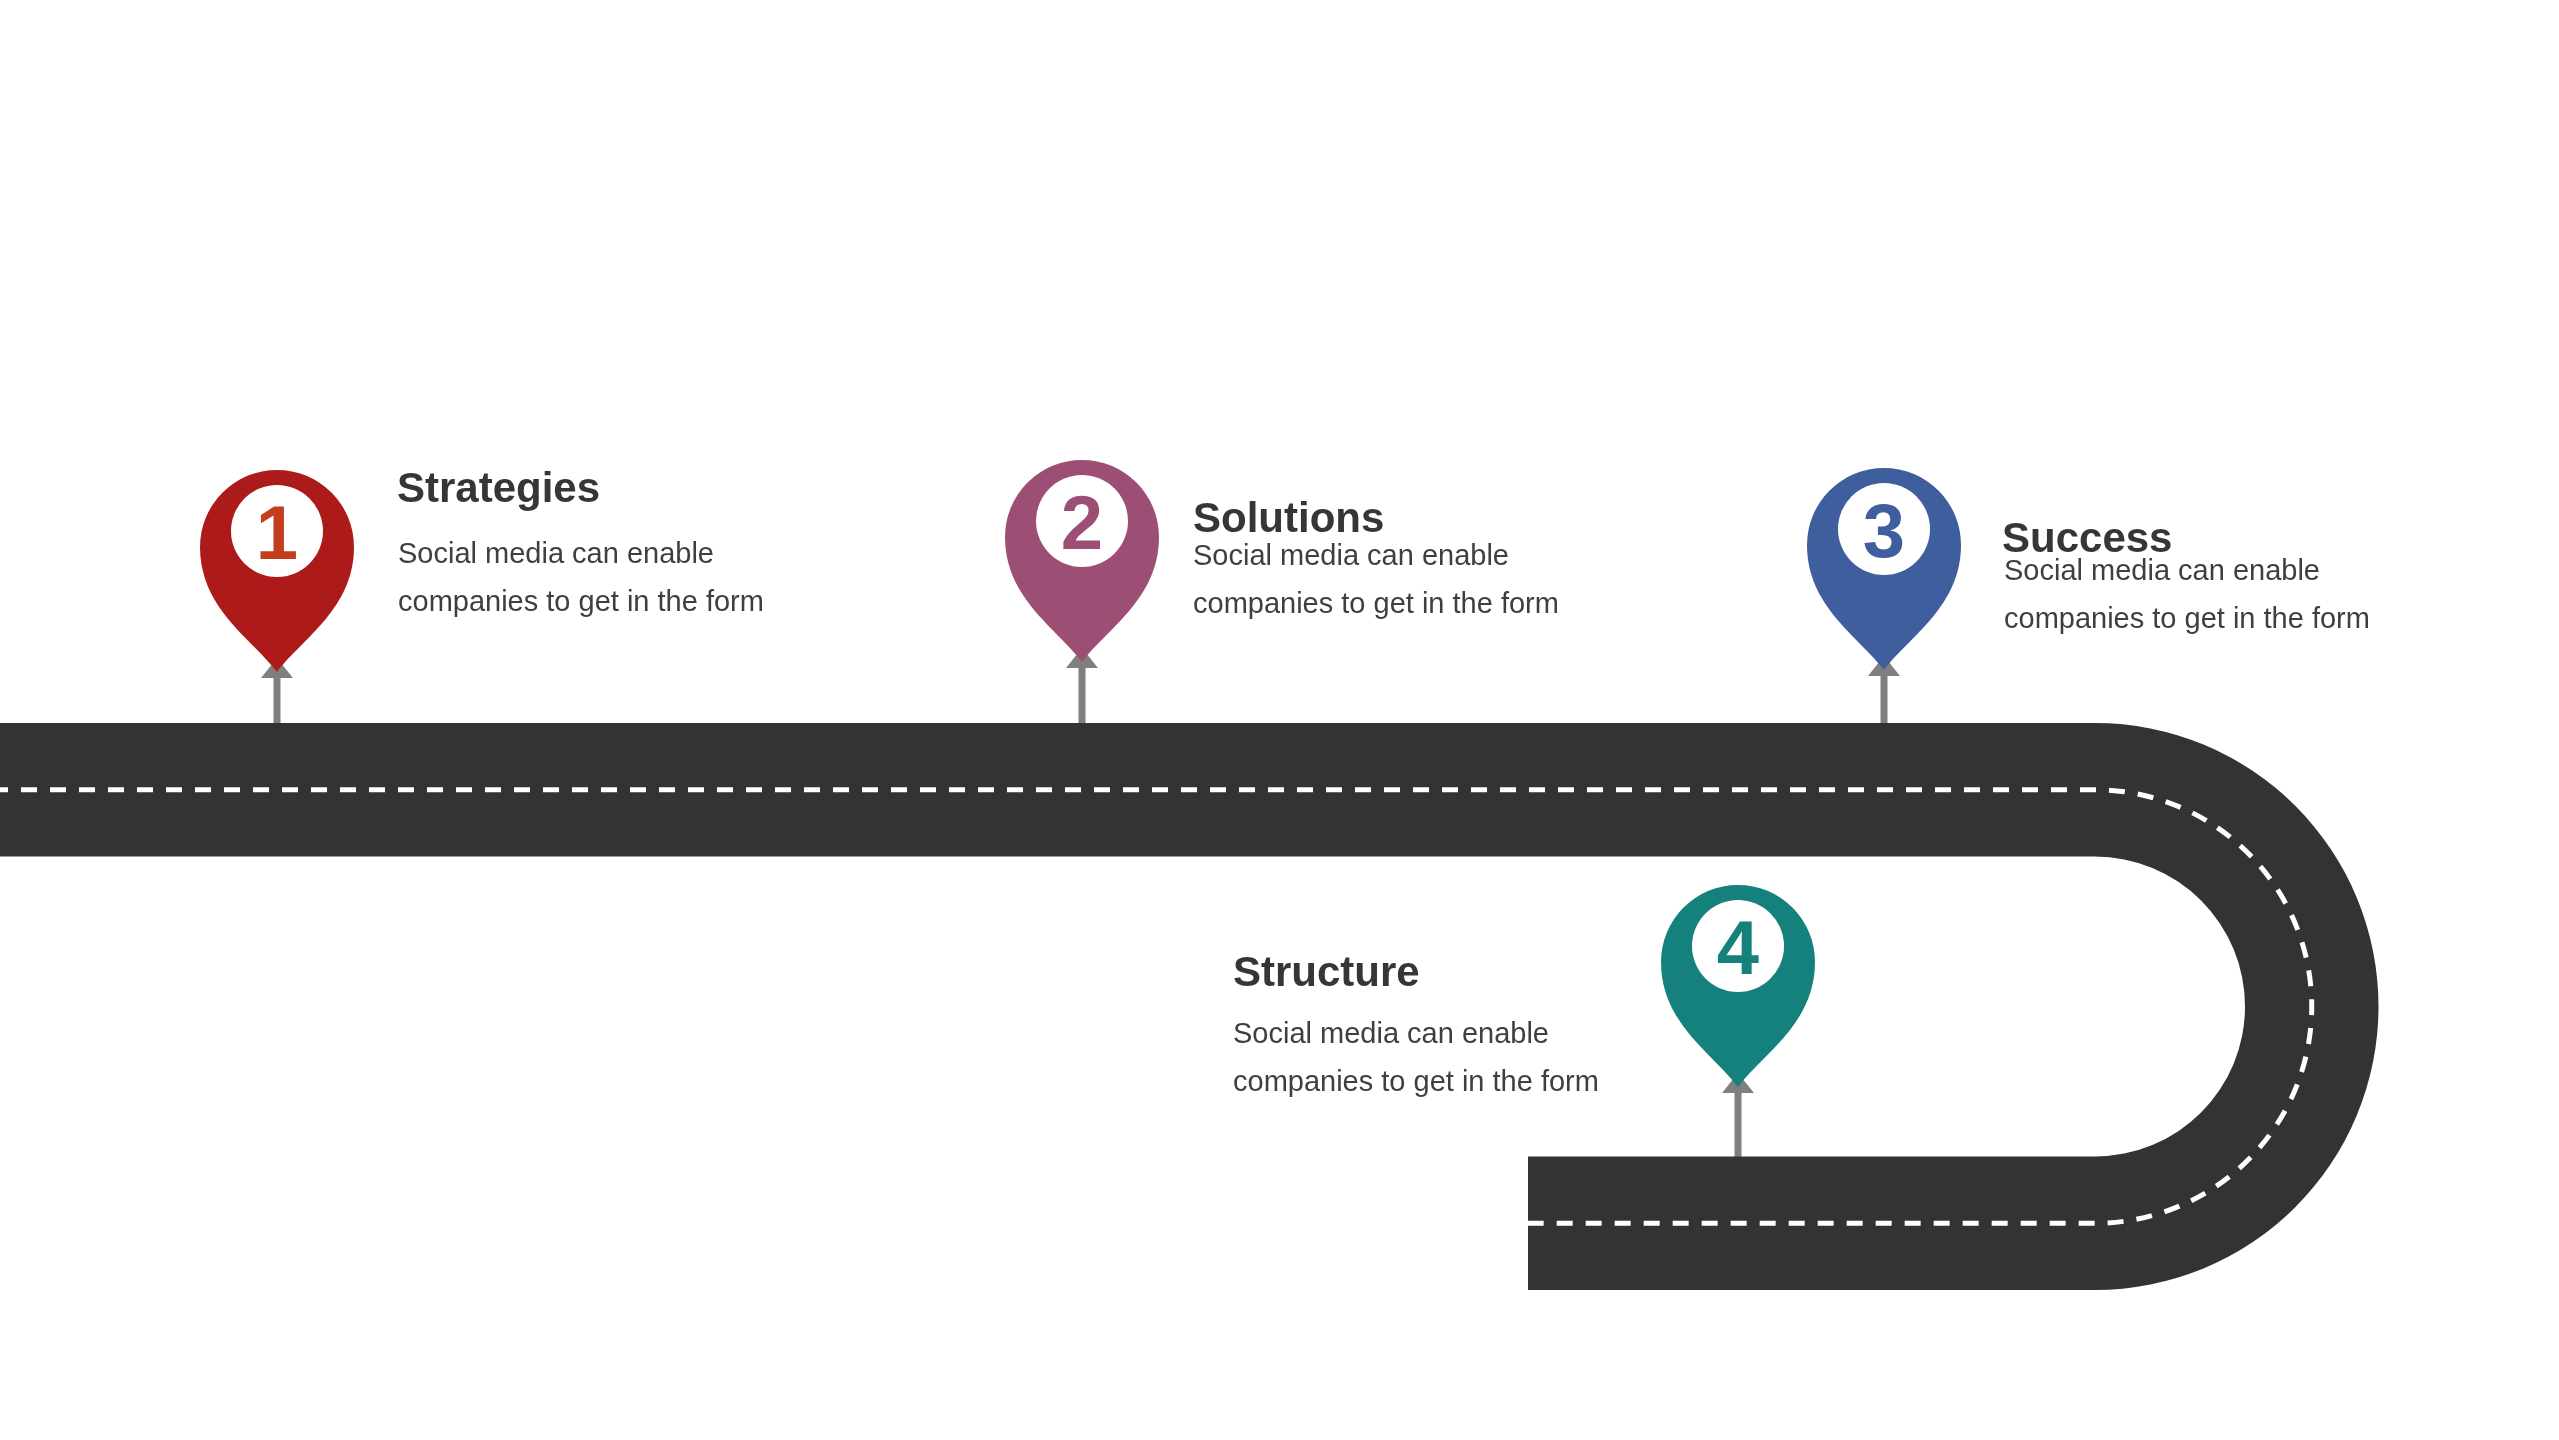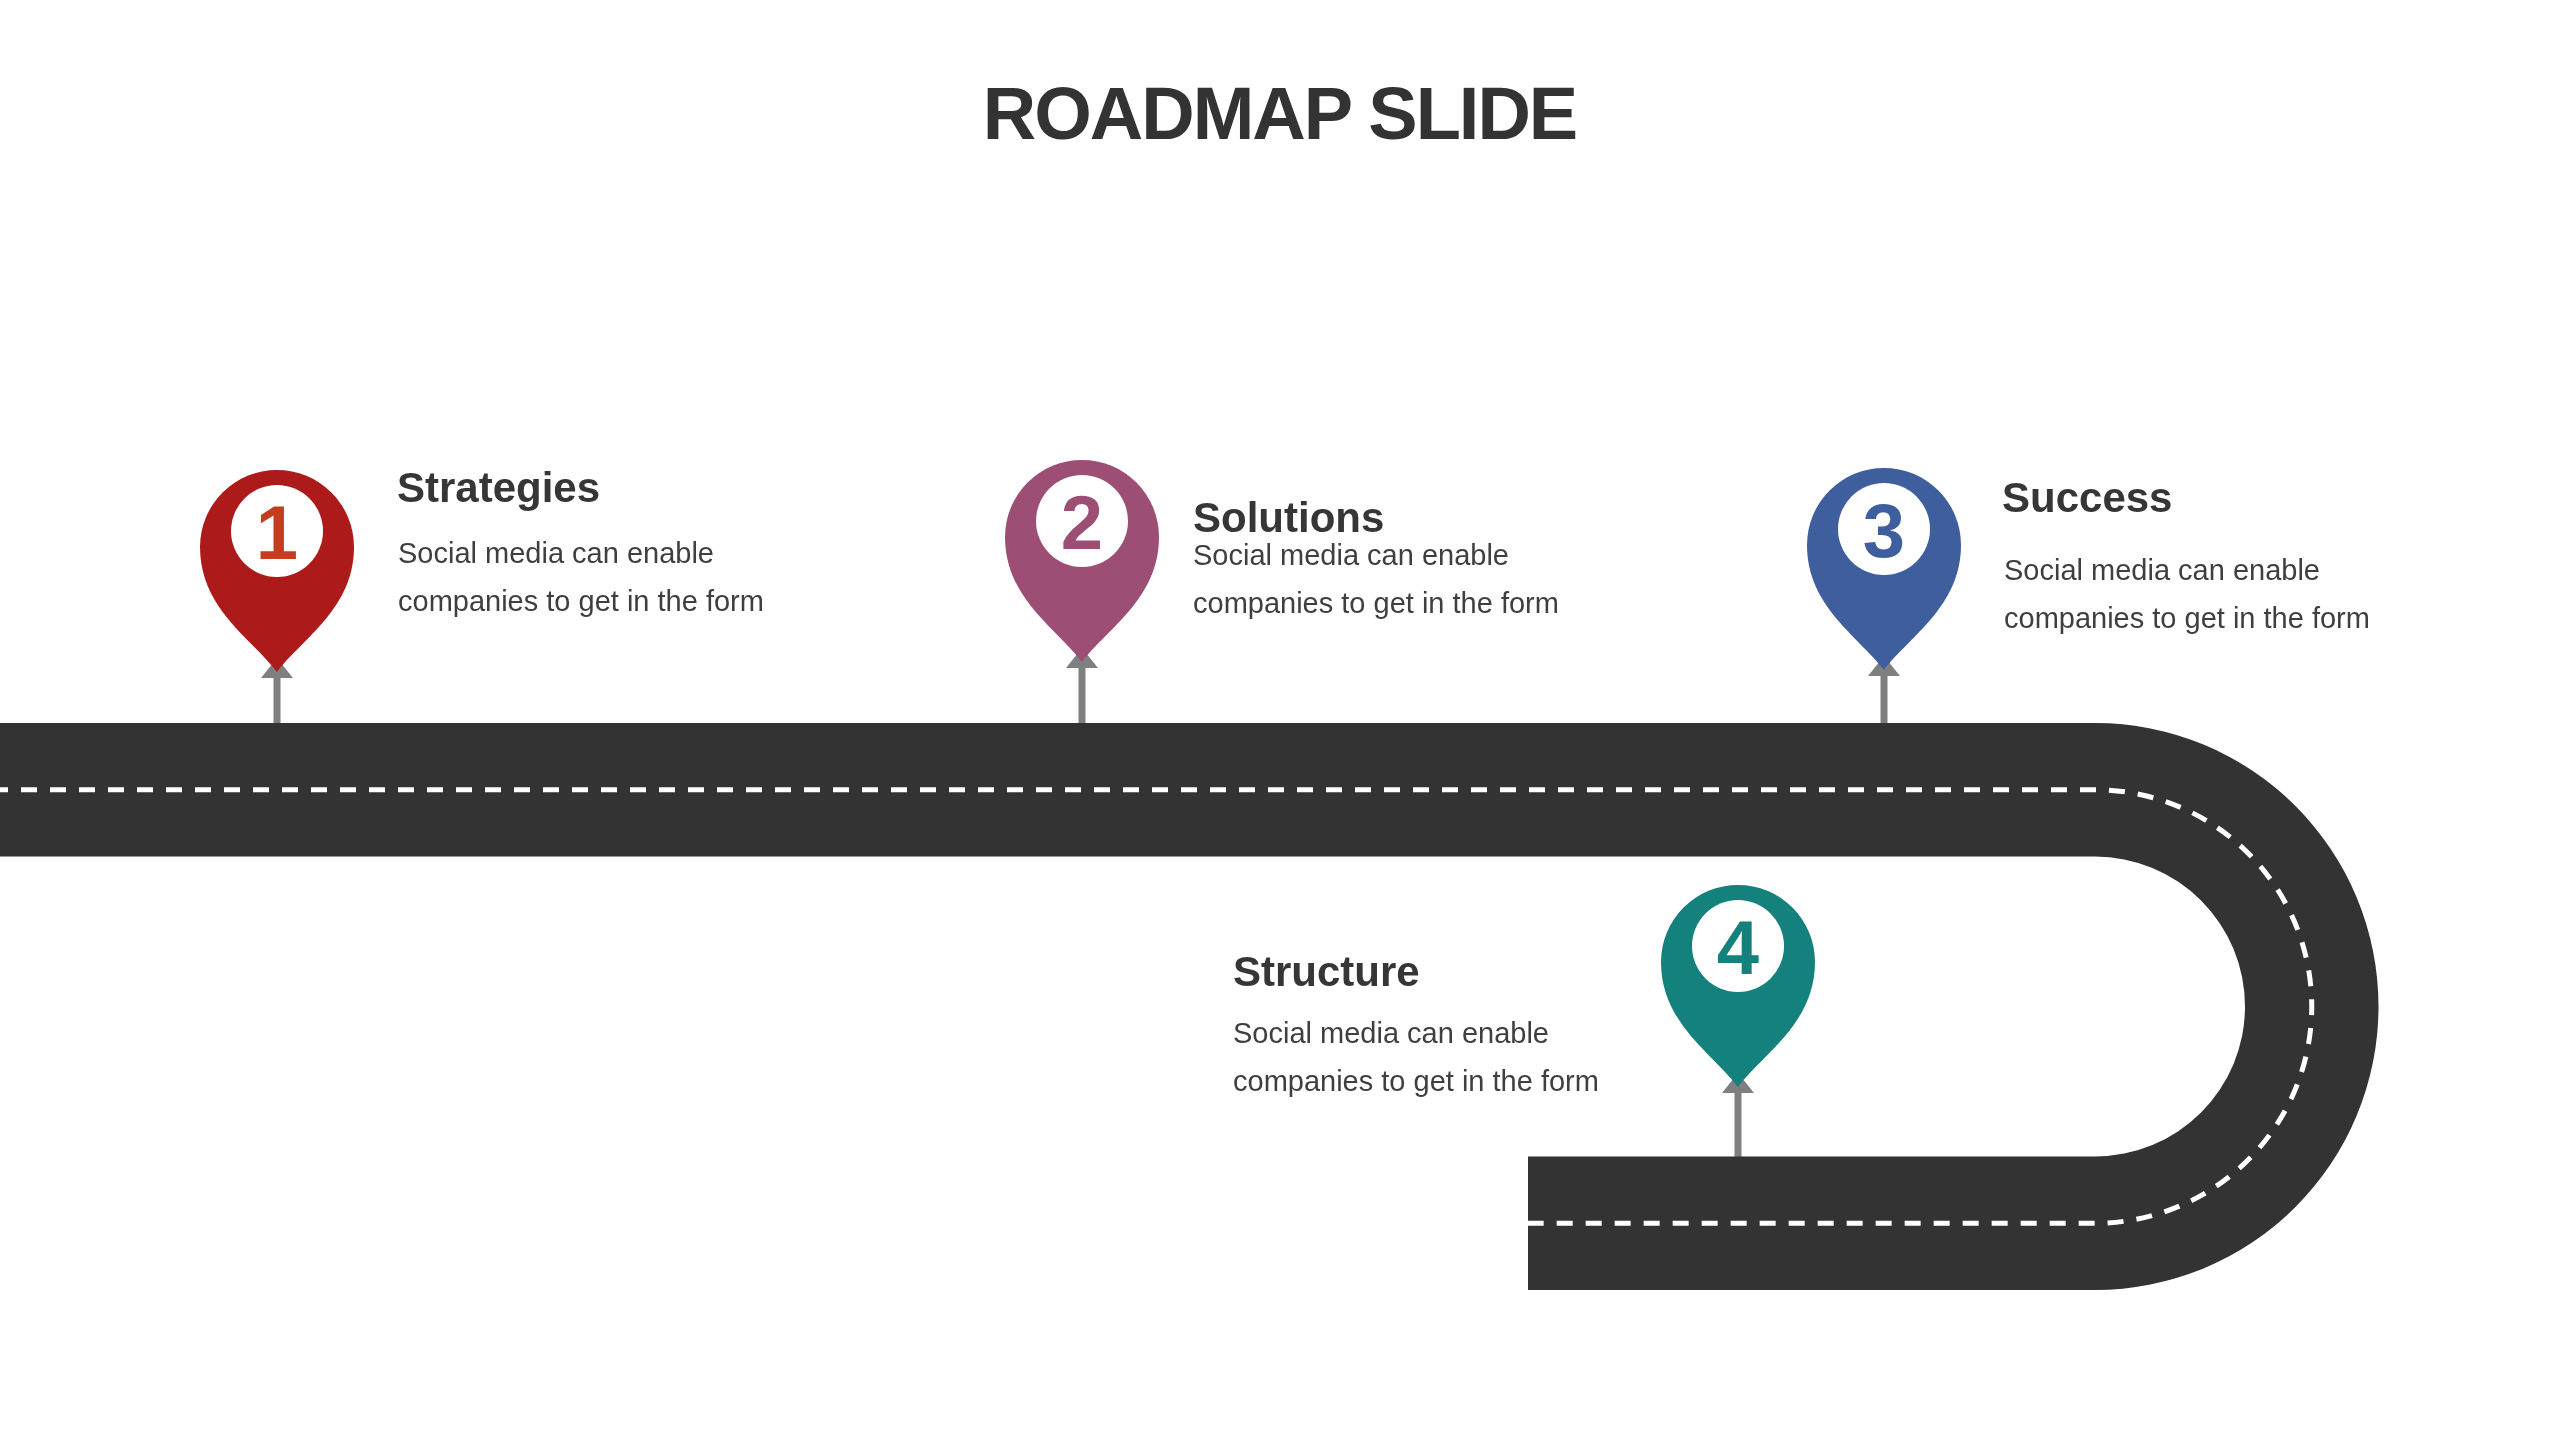--- a/index.html
+++ b/index.html
@@ -99,35 +99,34 @@
       <text class="pin-number" x="0" y="89" text-anchor="middle" fill="#3f5e9e">3</text>
     </g>
 
     <g transform="translate(1738,885)">
       <path d="M0 202 C-26 168 -77 138 -77 77 A77 77 0 1 1 77 77 C77 138 26 168 0 202 Z" fill="#14817c"></path>
       <circle class="pin-circle" cx="0" cy="61" r="46"></circle>
       <text class="pin-number" x="0" y="89" text-anchor="middle" fill="#14817c">4</text>
     </g>
   </svg>
 
-  <div class="slide-title">ROADMAP SLIDE</div>
 
   <div class="ms-heading" style="left:397px; top:462px;">Strategies</div>
   <div class="ms-body" style="left:398px; top:529px;">
     <div>Social media can enable</div>
     <div>companies to get in the form</div>
   </div>
 
   <div class="ms-heading" style="left:1193px; top:492px;">Solutions</div>
   <div class="ms-body" style="left:1193px; top:531px;">
     <div>Social media can enable</div>
     <div>companies to get in the form</div>
   </div>
 
-  <div class="ms-heading" style="left:2002px; top:472px;">Success</div>
+  <div class="ms-heading" style="left:2002px; top:512px;">Success</div>
   <div class="ms-body" style="left:2004px; top:546px;">
     <div>Social media can enable</div>
     <div>companies to get in the form</div>
   </div>
 
   <div class="ms-heading" style="left:1233px; top:946px;">Structure</div>
   <div class="ms-body" style="left:1233px; top:1009px;">
     <div>Social media can enable</div>
     <div>companies to get in the form</div>
   </div>

